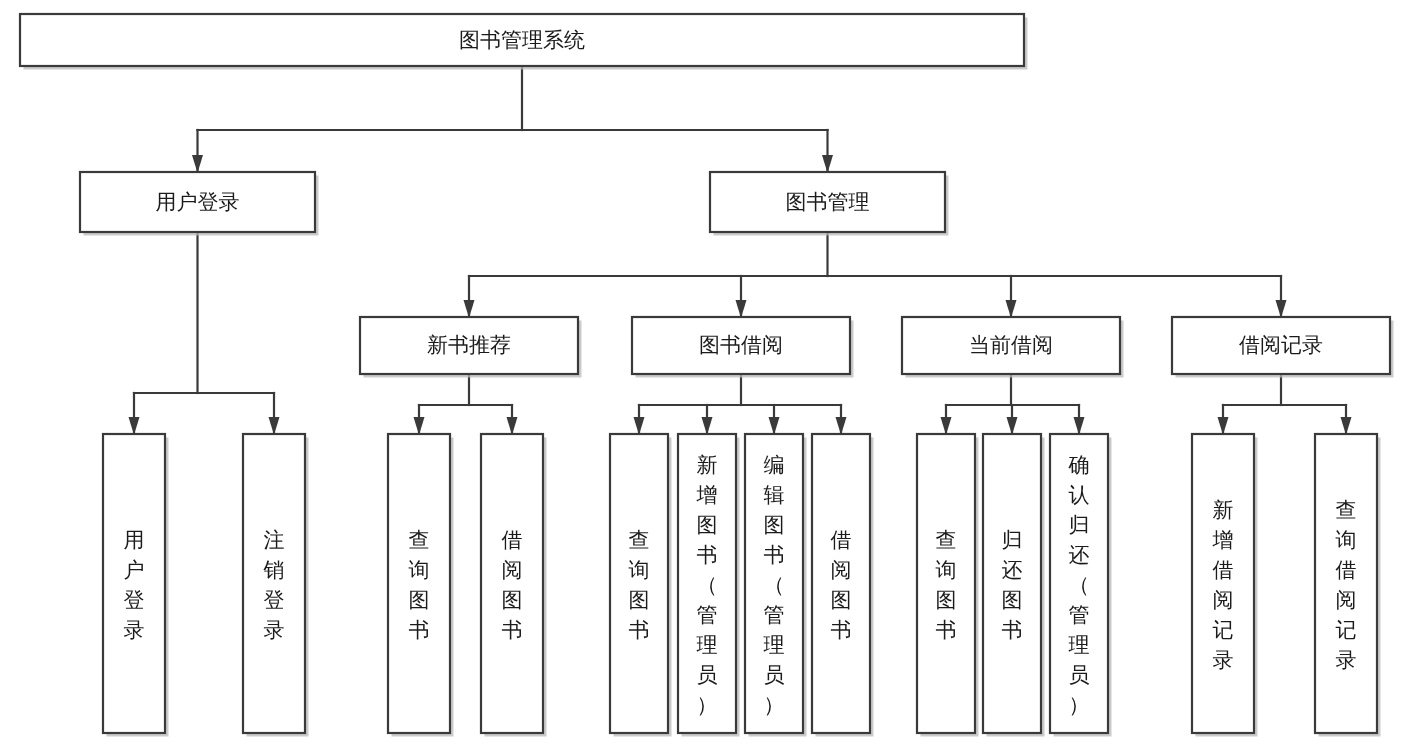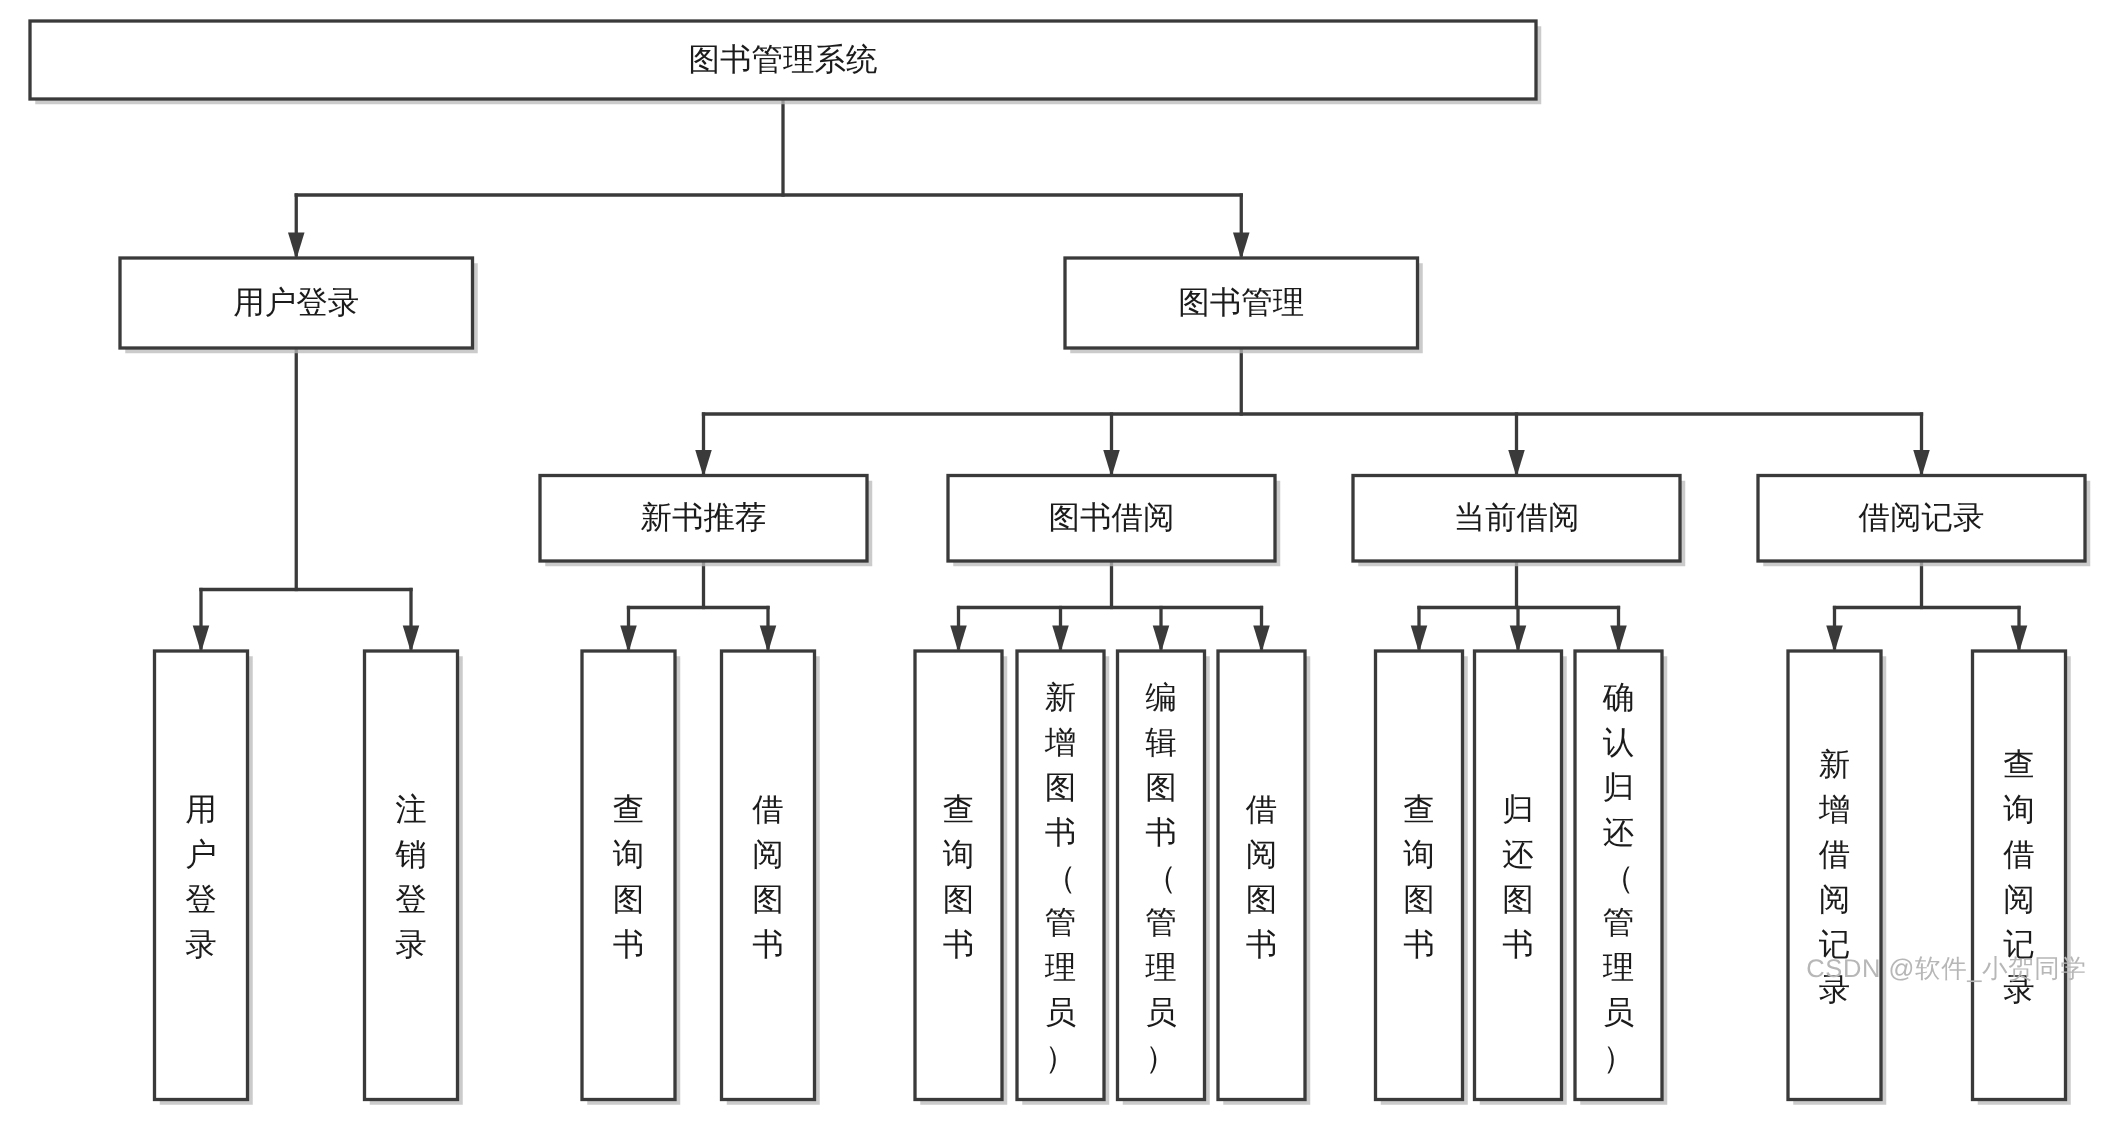--- a/index.html
+++ b/index.html
@@ -238,14 +238,13 @@
           <rect x="1192" y="434" width="62" height="299" class="node-box"></rect>
           <text x="1223" class="node-label-v"><tspan x="1223" y="516.9">新</tspan><tspan x="1223" y="546.9">增</tspan><tspan x="1223" y="576.9">借</tspan><tspan x="1223" y="606.9">阅</tspan><tspan x="1223" y="636.9">记</tspan><tspan x="1223" y="666.9">录</tspan></text>
         </g>
         <g>
           <rect x="1318.5" y="437.5" width="62" height="299" class="node-shadow"></rect>
           <rect x="1315" y="434" width="62" height="299" class="node-box"></rect>
           <text x="1346" class="node-label-v"><tspan x="1346" y="516.9">查</tspan><tspan x="1346" y="546.9">询</tspan><tspan x="1346" y="576.9">借</tspan><tspan x="1346" y="606.9">阅</tspan><tspan x="1346" y="636.9">记</tspan><tspan x="1346" y="666.9">录</tspan></text>
         </g>
       </g>
   </svg>
-  <div class="watermark">CSDN @软件_小贺同学</div>
 </div>
 
 </body></html>

